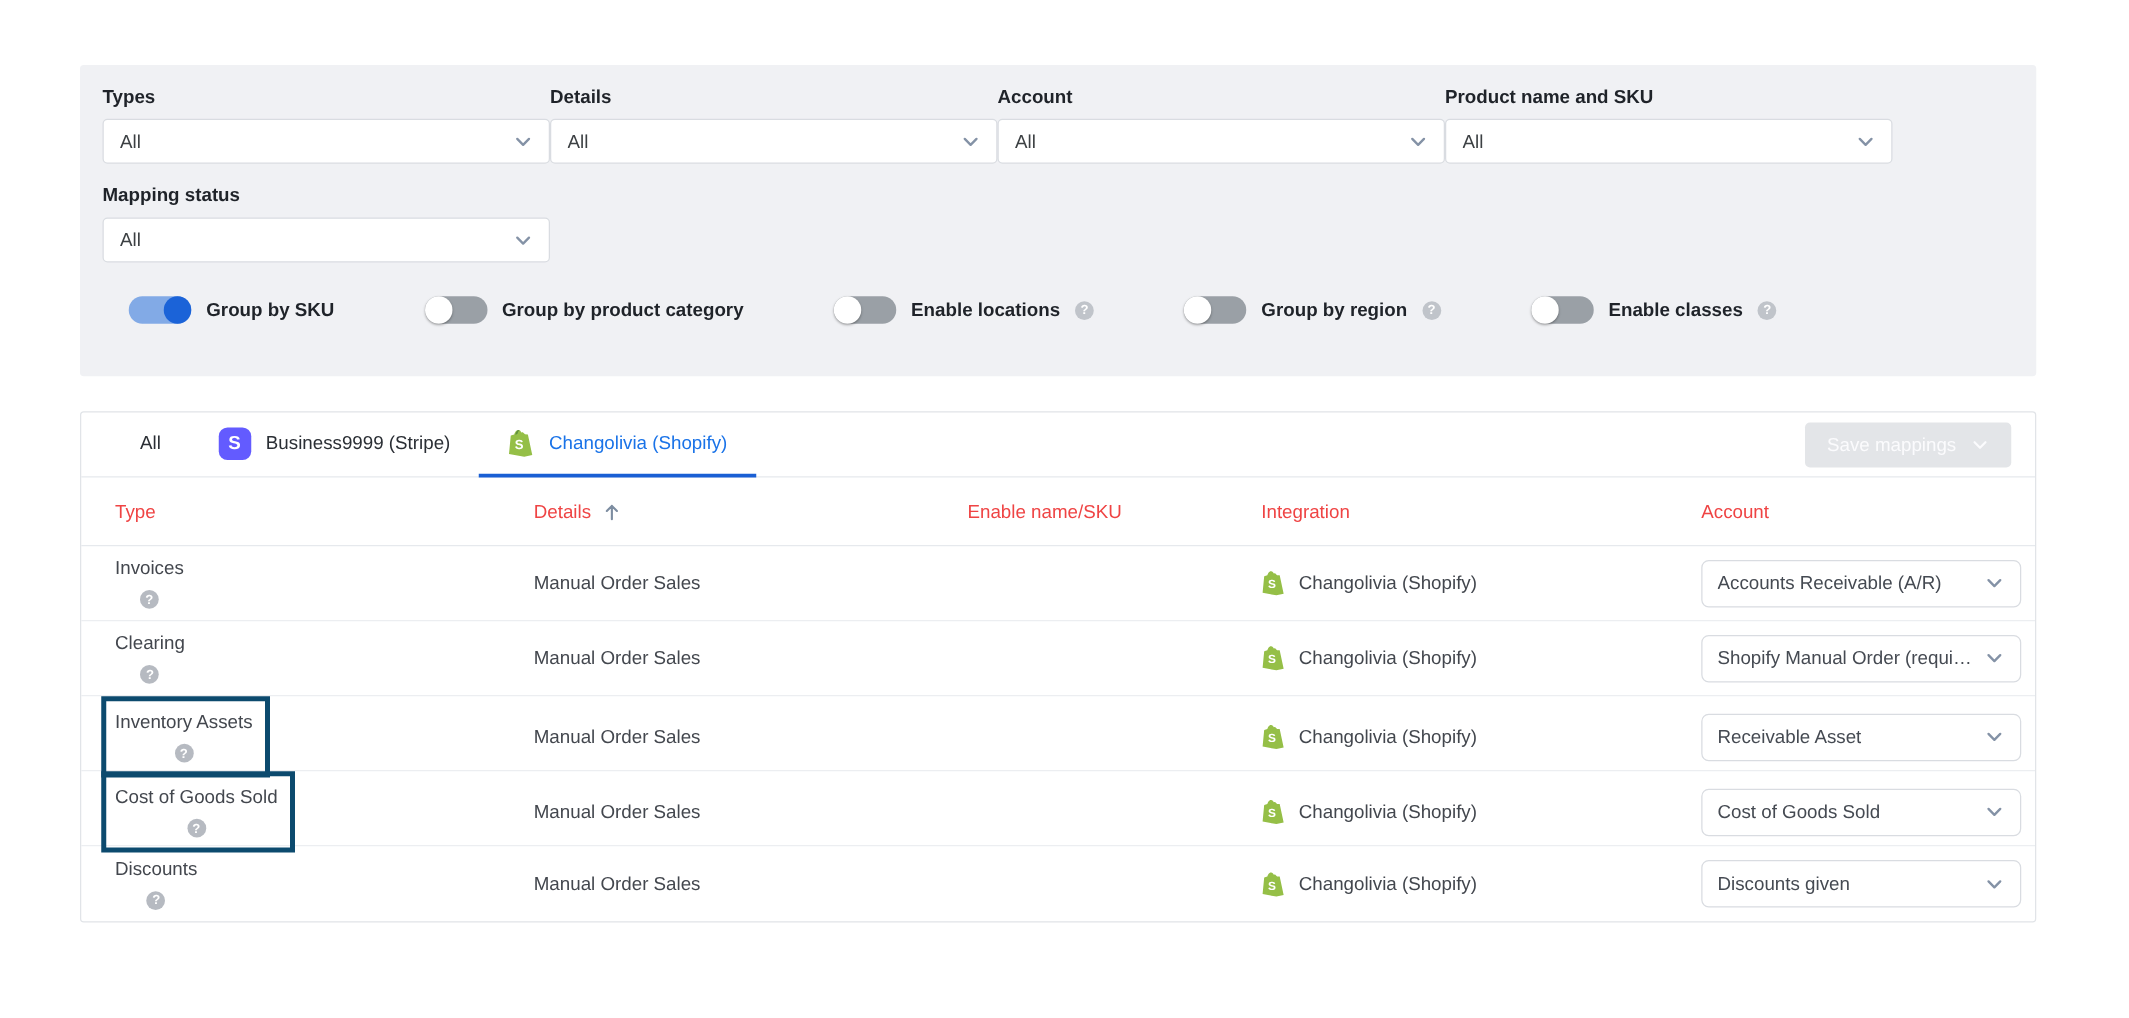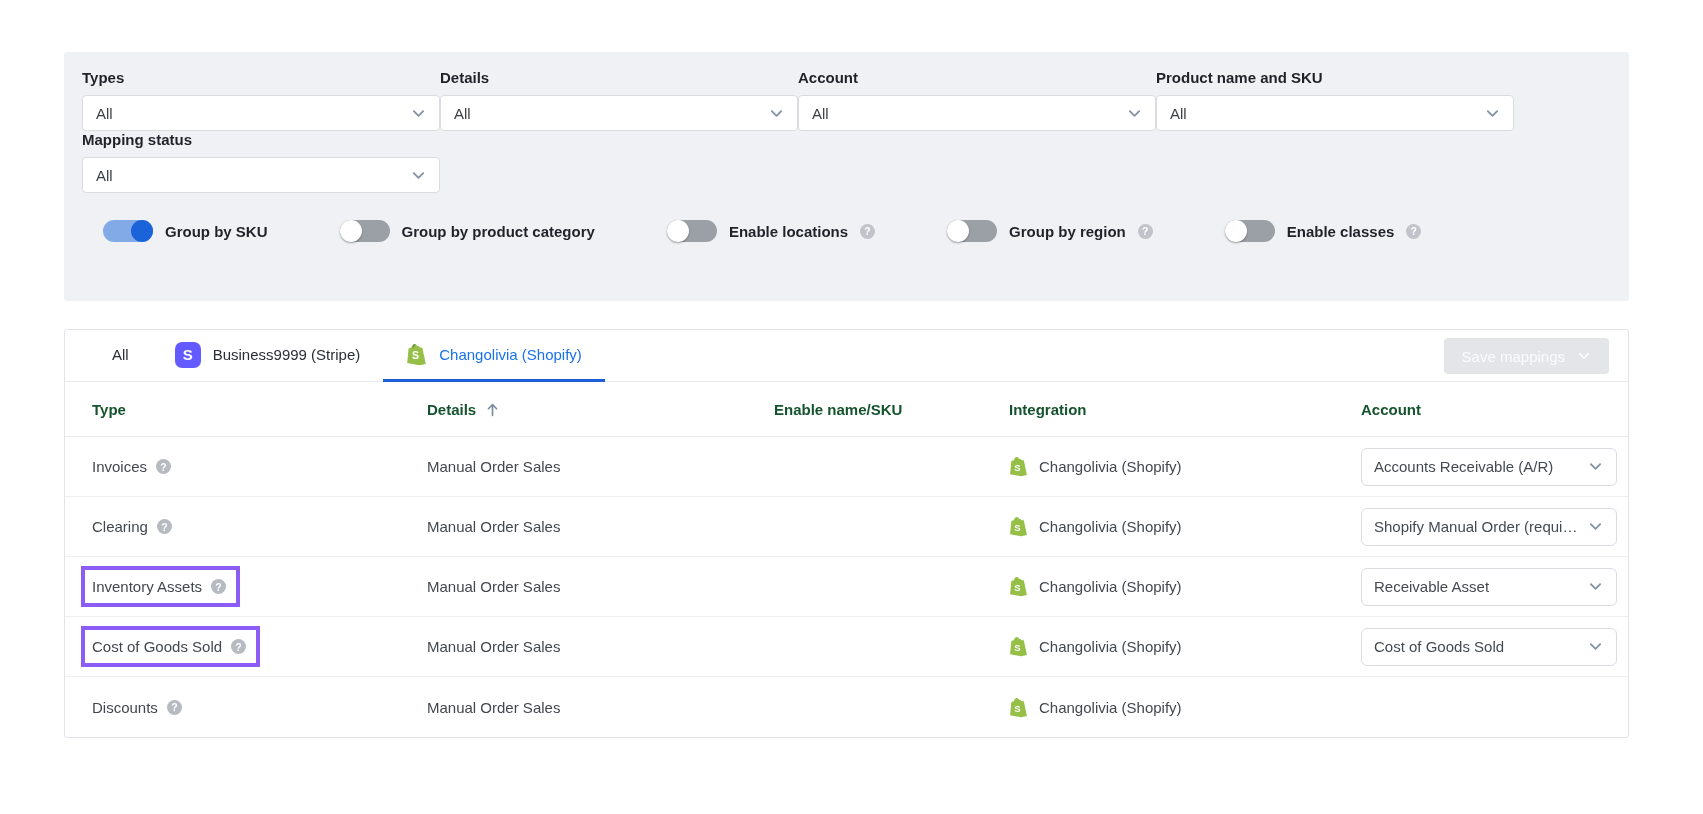--- a/index.html
+++ b/index.html
@@ -24,21 +24,21 @@
   .filter-row1 { display: flex; }
   .filter-field { width: 358px; }
   .flabel { font-weight: bold; font-size: 15px; color: #1f2329; margin-bottom: 9px; }
   .select {
     height: 36px; background: #ffffff;
     border: 1px solid #d9dce1; border-radius: 4px;
     display: flex; align-items: center; justify-content: space-between;
     padding: 0 13px; font-size: 15px; color: #3c4043; cursor: pointer;
   }
   .select .sel-value { white-space: nowrap; overflow: hidden; text-overflow: ellipsis; }
-  .filter-row2 { }
+  .filter-row2 { margin-top: 17px; }
 
   .toggles { display: flex; align-items: center; gap: 72px; margin-top: 27px; padding-left: 21px; }
   .toggle-group { display: flex; align-items: center; gap: 12px; }
   .toggle { width: 50px; height: 22px; border-radius: 11px; position: relative; cursor: pointer; flex: none; }
   .toggle .knob { width: 22px; height: 22px; border-radius: 50%; position: absolute; top: 0; }
   .toggle.off { background: #9aa0a6; }
   .toggle.off .knob { left: 0; background: #ffffff; box-shadow: 0 1px 2px rgba(0,0,0,.35); }
   .toggle.on { background: #82aae6; }
   .toggle.on .knob { right: 0; background: #1b63d8; }
   .toggle-label { font-weight: bold; font-size: 15px; color: #1f2329; white-space: nowrap; }
@@ -87,36 +87,36 @@
     color: #fbfbfd; font-size: 15px;
     display: flex; align-items: center; gap: 12px;
     padding: 16px 18px; cursor: default; border: none;
   }
 
   .thead {
     display: grid;
     grid-template-columns: 335px 347px 235px 352px auto;
     padding-left: 27px; height: 55px; align-items: center;
     border-bottom: 1px solid #e6e9ed;
-    font-weight: bold; font-size: 15px; color: #14532d;
+    font-weight: normal; font-size: 15px; color: #ef4444;
   }
   .th-details { display: flex; align-items: center; gap: 8px; }
 
   .trow {
     display: grid;
     grid-template-columns: 335px 347px 235px 352px auto;
     padding-left: 27px; height: 60px; align-items: center;
     border-bottom: 1px solid #eceef1;
     font-size: 15px; color: #43474e;
   }
   .trow:last-child { border-bottom: none; }
 
-  .type-wrap { display: inline-flex; align-items: center; gap: 9px; }
+  .type-wrap { display: inline-flex; align-items: center; gap: 9px; flex-direction: column; }
   .type-wrap.hl {
-    border: 4px solid #8b5cf6;
+    border: 4px solid #0c4a6e;
     padding: 8px 10px 8px 7px;
     margin-left: -11px;
   }
   .integration-cell { display: flex; align-items: center; gap: 11px; }
   .account-cell .select { width: 256px; height: 38px; border-radius: 6px; color: #454a52; padding-left: 12px; }
   .chev { flex: none; }
 </style>
 </head>
 <body>
 
@@ -360,14 +360,22 @@
     </div>
     <div>Manual Order Sales</div>
     <div></div>
     <div class="integration-cell">
       <svg width="19" height="21" viewBox="0 0 21 23">
           <path d="M16.4 4.9c0-.15-.15-.25-.3-.26l-2.1-.16-1.55-1.55c-.16-.16-.45-.12-.57-.08l-.75.24C10.7 1.9 9.9.9 8.7.9 6.7.9 5.7 3.4 5.4 4.6l-2.1.66c-.66.2-.68.23-.77.86L1.2 20.1l12.2 2.2 6.4-1.38L16.4 4.9z" fill="#95bf47"></path>
           <text x="9.4" y="16.2" text-anchor="middle" font-size="10.5" font-weight="bold" fill="#ffffff" font-family="Liberation Sans, sans-serif">S</text>
         </svg>
       <span>Changolivia (Shopify)</span>
     </div>
+    <div class="account-cell">
+      <div class="select">
+        <span class="sel-value">Discounts given</span>
+        <svg class="chev" width="15" height="15" viewBox="0 0 16 16">
+            <path d="M3 5.5l5 5 5-5" fill="none" stroke="#8492a6" stroke-width="2" stroke-linecap="round" stroke-linejoin="round"></path>
+          </svg>
+      </div>
+    </div>
   </div>
 </div>
 
 </body></html>

